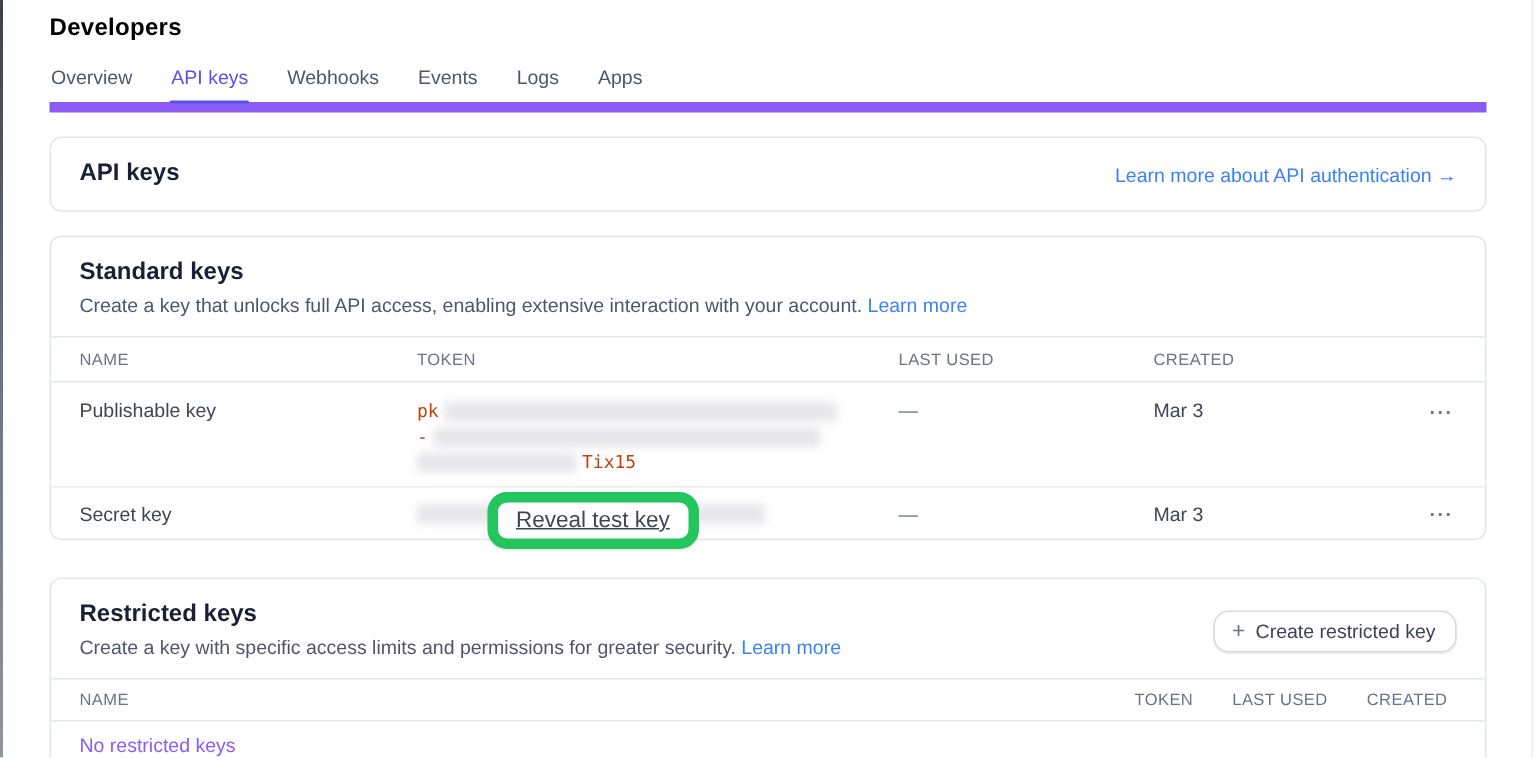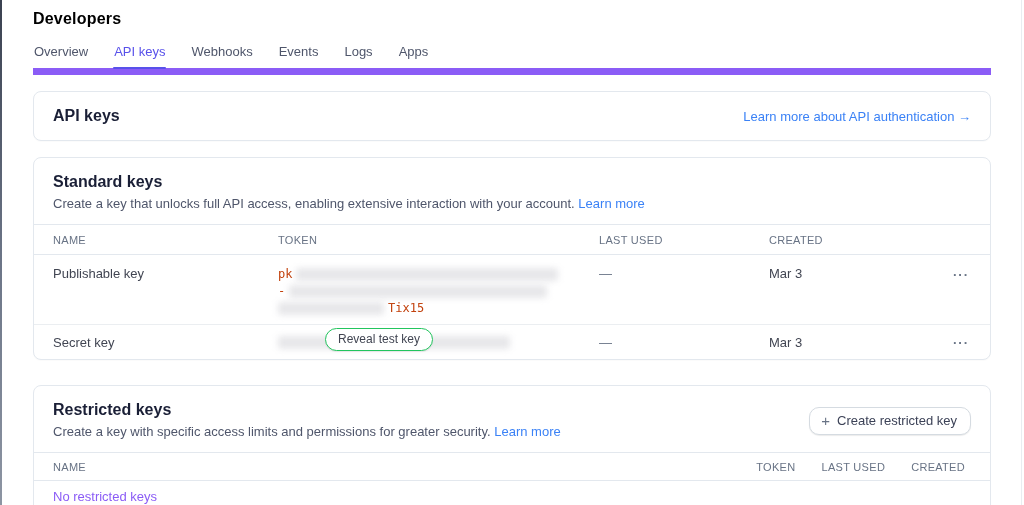--- a/index.html
+++ b/index.html
@@ -88,24 +88,24 @@
   .blur-bar {
     background: #e7e7ea; filter: blur(3px); border-radius: 2px;
     height: 13px; display: inline-block;
   }
   .tok-line { display: flex; align-items: center; gap: 4px; height: 16px; }
   .tok-line + .tok-line { margin-top: 1px; }
 
   .secret-token { position: relative; height: 24px; display: flex; align-items: center; }
   .reveal-btn {
     position: absolute; left: 47px; top: -2px;
-    background: #fff; border: 1px solid #22c55e; border-radius: 13px;
+    background: #fff; border: 7px solid #22c55e; border-radius: 13px;
     box-shadow: 0 1px 1px rgba(0,0,0,.08);
-    font-size: 12px; font-weight: 500; color: #414552;
-    padding: 3px 12px 4px 12px; cursor: pointer; white-space: nowrap;
+    font-size: 15px; font-weight: 500; color: #414552;
+    padding: 3px 12px 4px 12px; cursor: pointer; white-space: nowrap; text-decoration: underline;
   }
 
   
   .card-restricted { margin-top: 25px; }
   .create-btn {
     display: flex; align-items: center; gap: 7px;
     background: #fff; border: 1px solid #d5dbe1; border-radius: 10px;
     box-shadow: 0 1px 1px rgba(0,0,0,.08);
     font-size: 13px; font-weight: 500; color: #3c4257;
     padding: 5px 13px 6px 11px; cursor: pointer; margin-top: 6px; white-space: nowrap;

